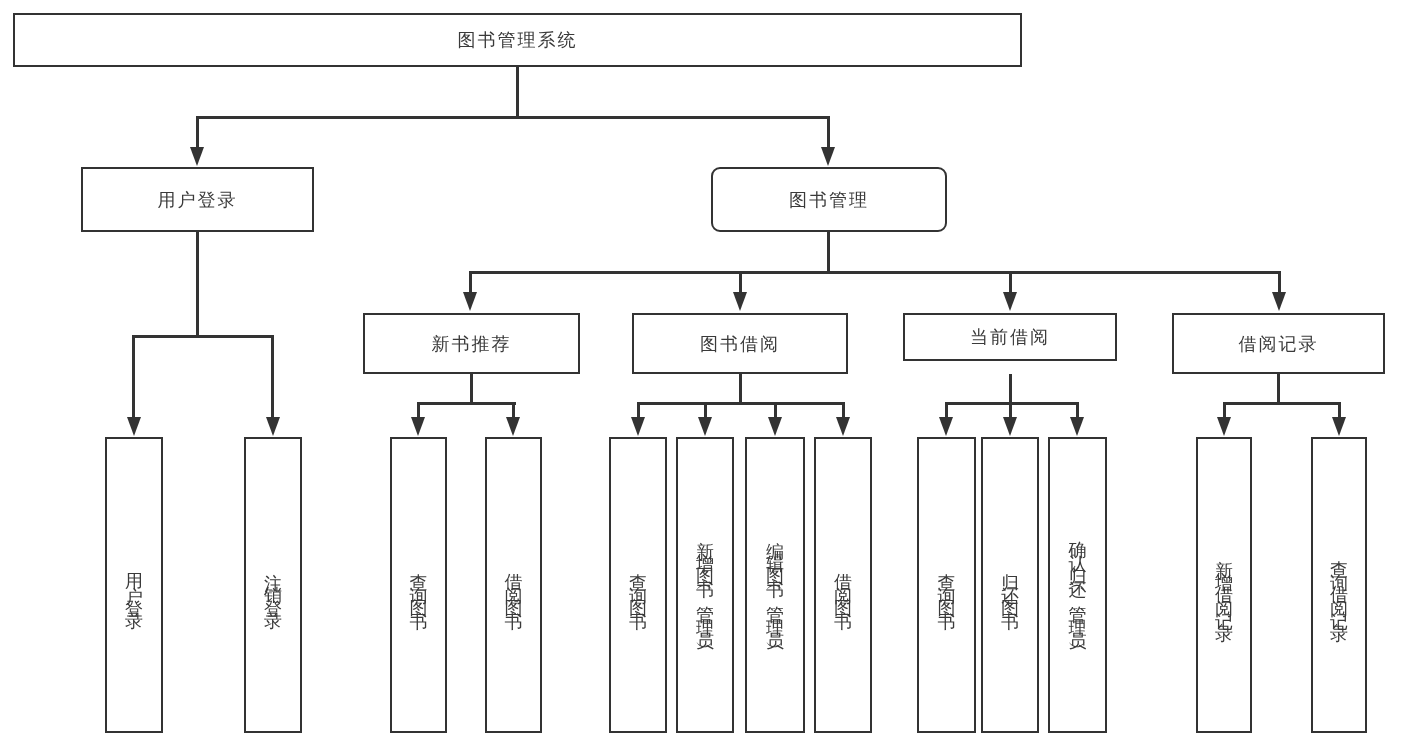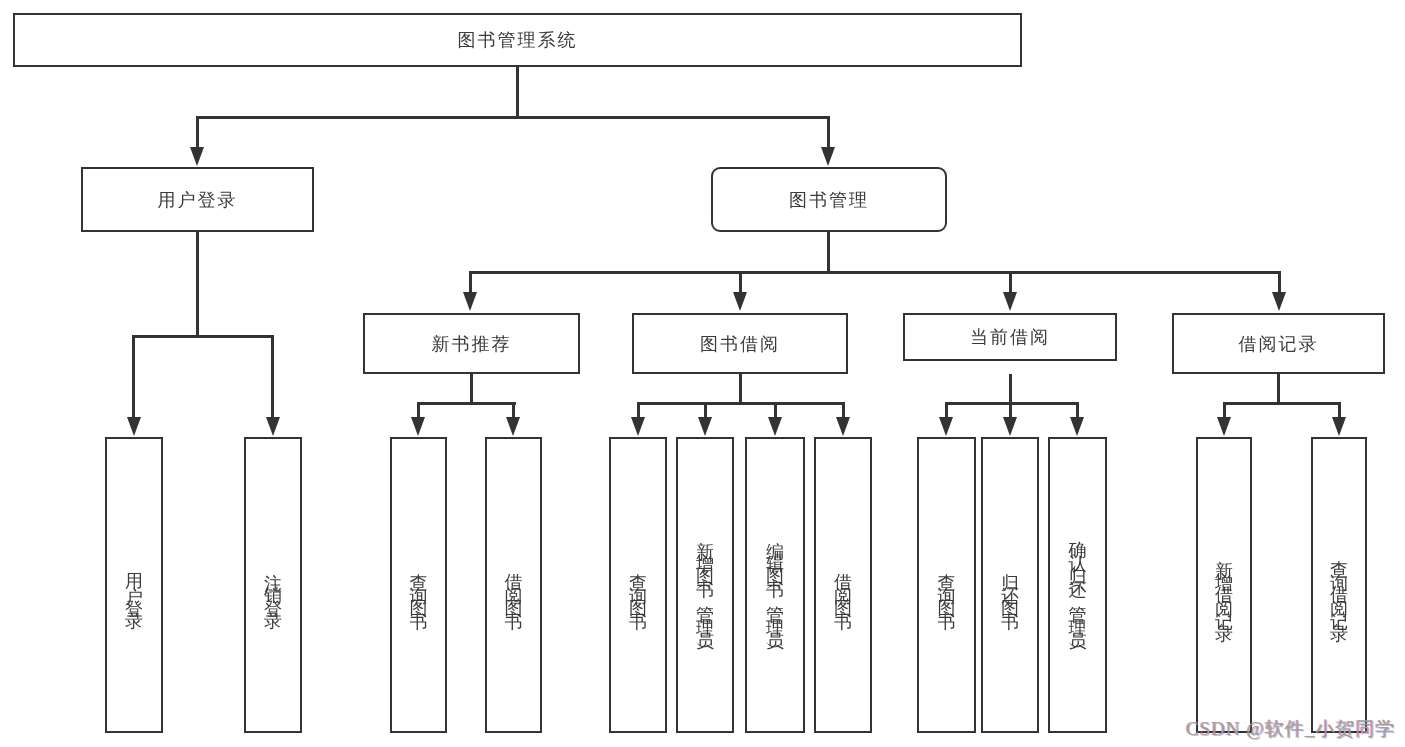--- a/index.html
+++ b/index.html
@@ -135,15 +135,14 @@
   <div class="box vbox" style="left:745px;top:437px;width:60px;height:296px;">编辑图书（管理员）</div>
   <div class="box vbox" style="left:814px;top:437px;width:58px;height:296px;">借阅图书</div>
 
   <div class="box vbox" style="left:917px;top:437px;width:59px;height:296px;">查询图书</div>
   <div class="box vbox" style="left:981px;top:437px;width:58px;height:296px;">归还图书</div>
   <div class="box vbox" style="left:1048px;top:437px;width:59px;height:296px;">确认归还（管理员）</div>
 
   <div class="box vbox" style="left:1196px;top:437px;width:56px;height:296px;">新增借阅记录</div>
   <div class="box vbox" style="left:1311px;top:437px;width:56px;height:296px;">查询借阅记录</div>
 
-  <div class="watermark">CSDN @软件_小贺同学</div>
 
 </div>
 
 </body></html>

